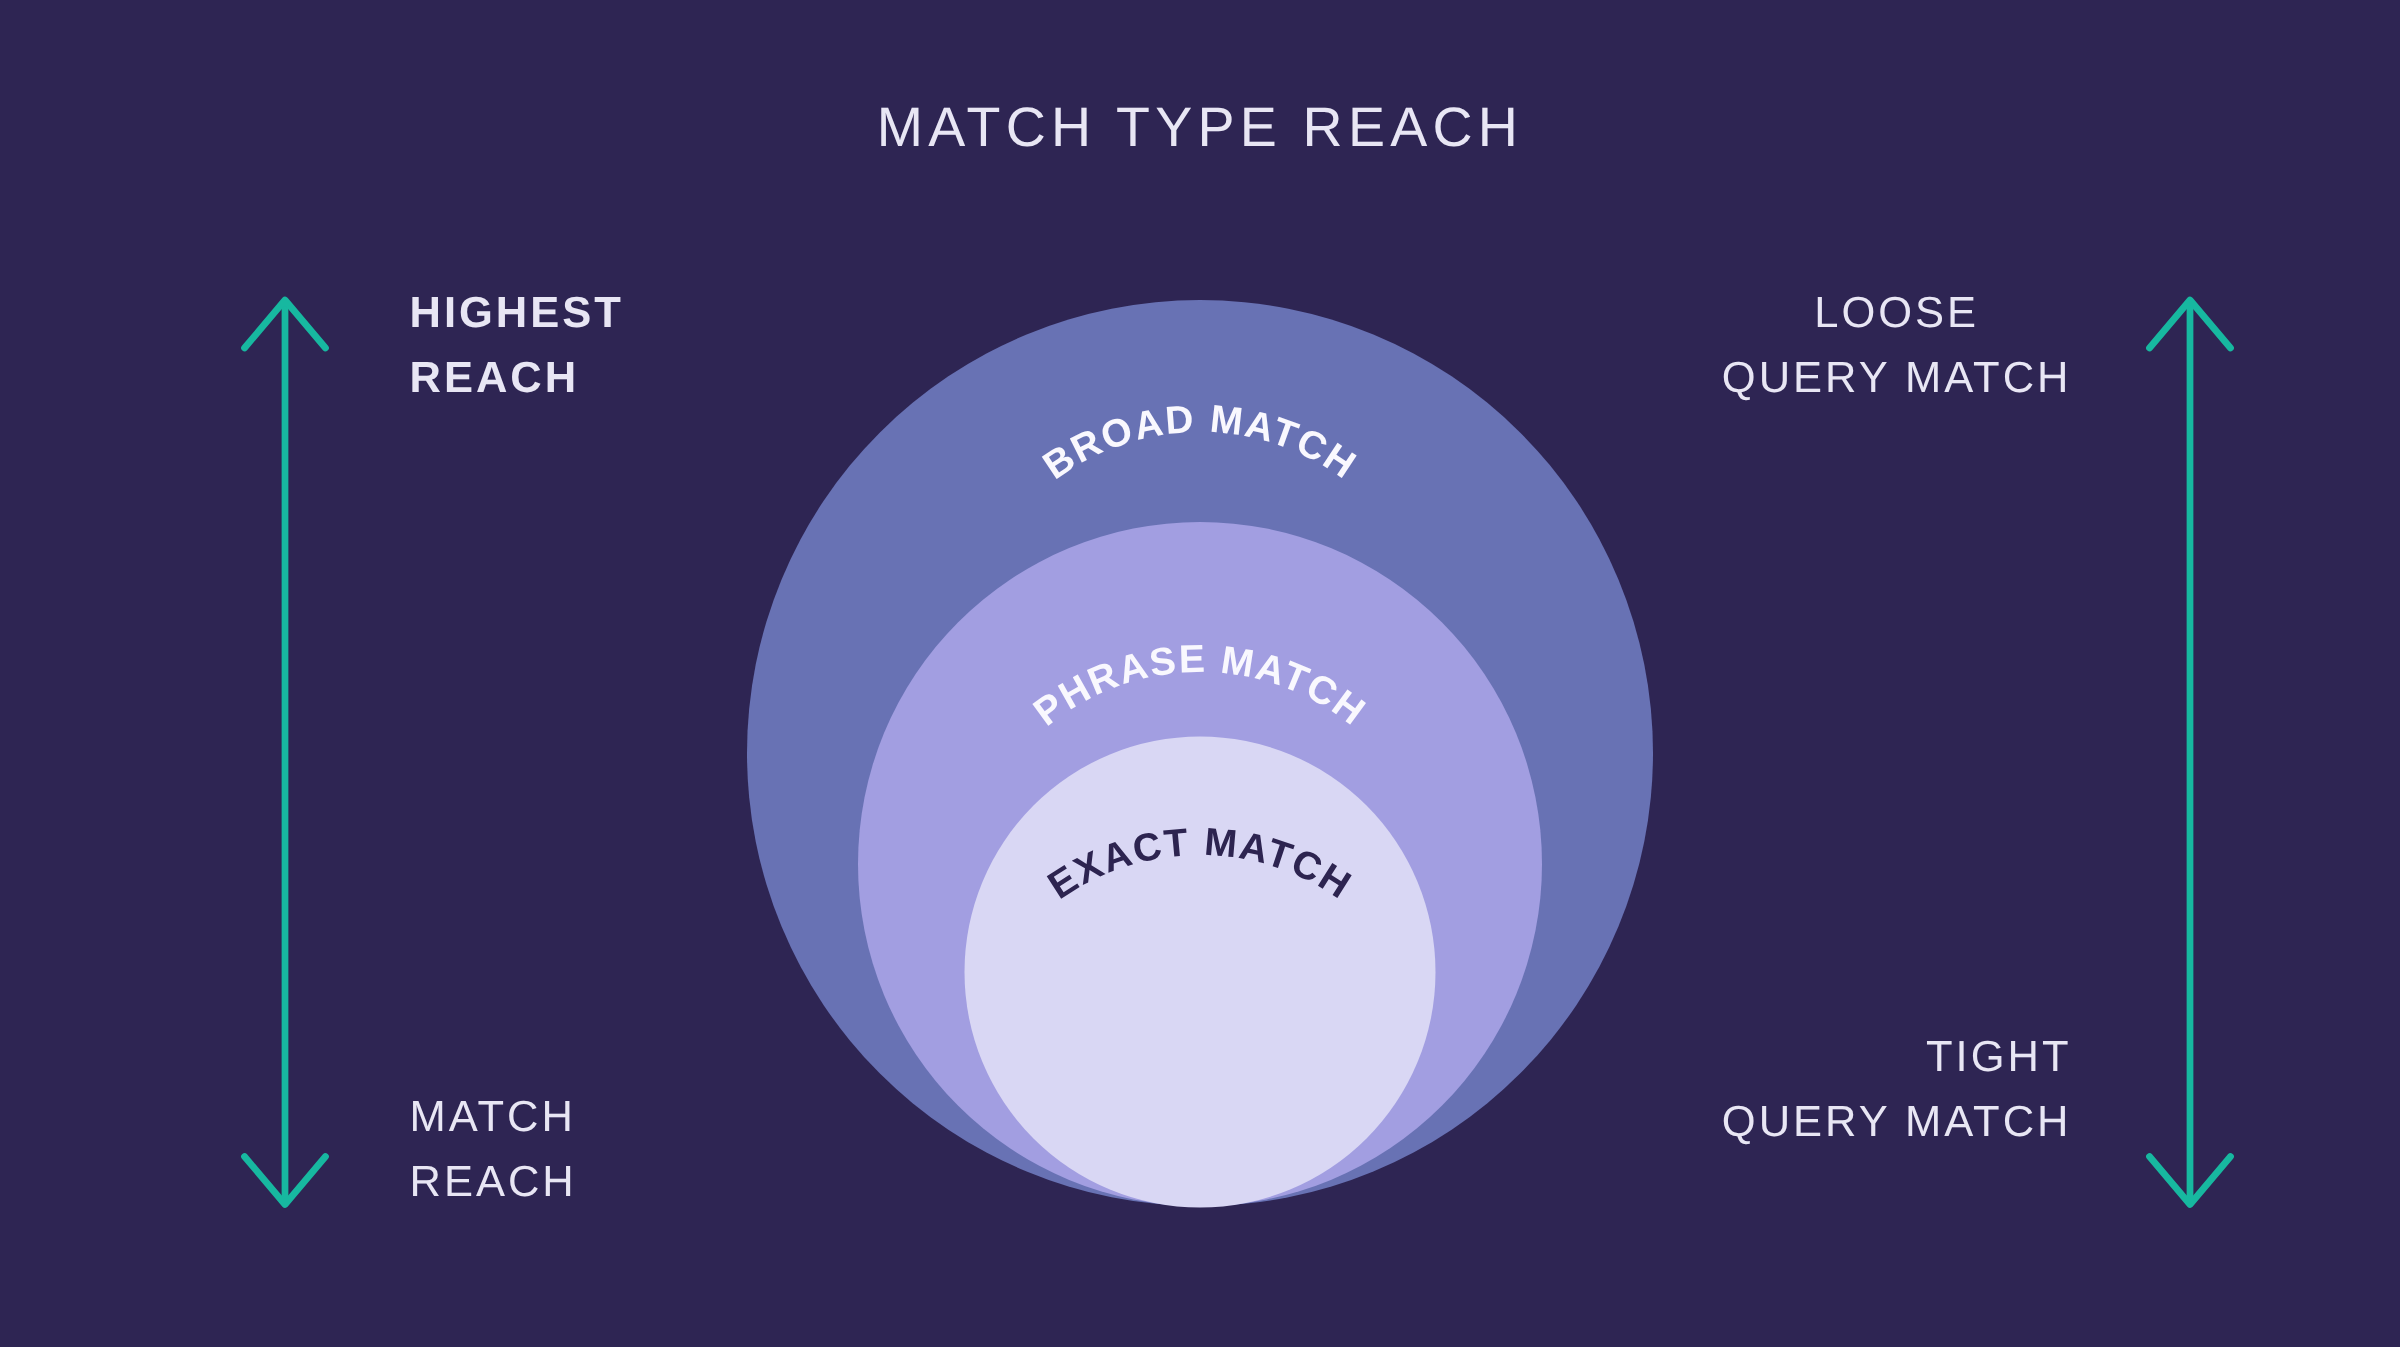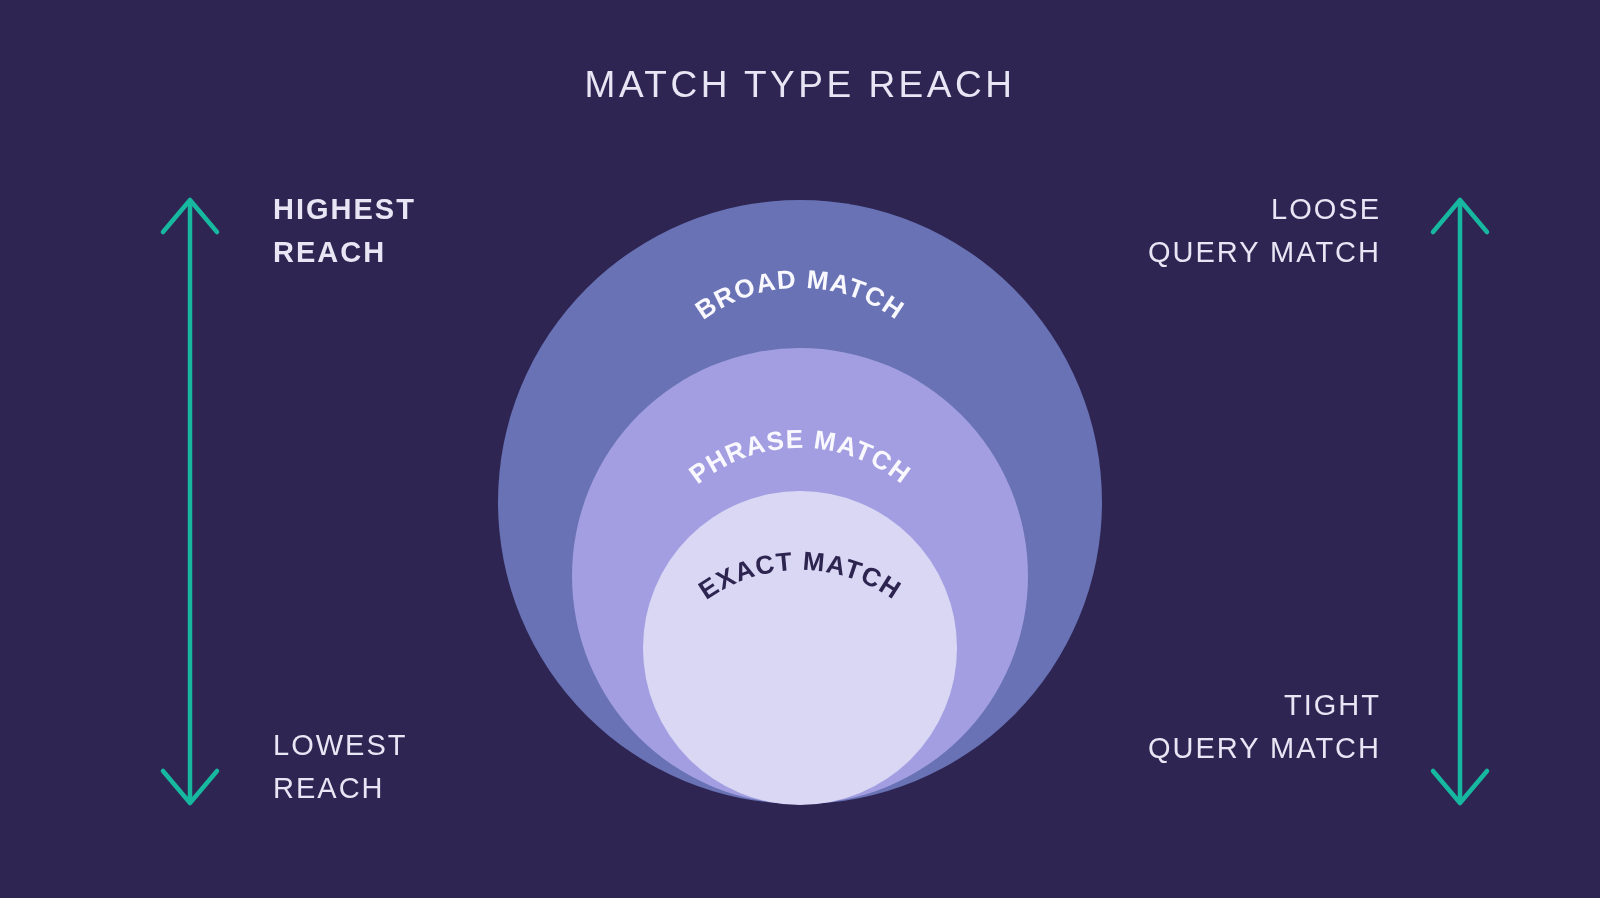--- a/index.html
+++ b/index.html
@@ -38,25 +38,25 @@
 
 <div class="stage">
 
   <h1 class="page-title">MATCH TYPE REACH</h1>
 
   <div class="side-label" style="left:273px; top:188px;font-weight:bold;">
     <div>HIGHEST</div>
     <div>REACH</div>
   </div>
   <div class="side-label" style="left:273px; top:724px;">
-    <div>LOWEST</div>
+    <div>MATCH</div>
     <div>REACH</div>
   </div>
 
-  <div class="side-label align-right" style="right:219px; top:188px;">
+  <div class="side-label align-right" style="right:219px; top:188px;text-align:center;">
     <div>LOOSE</div>
     <div>QUERY MATCH</div>
   </div>
   <div class="side-label align-right" style="right:219px; top:684px;">
     <div>TIGHT</div>
     <div>QUERY MATCH</div>
   </div>
 
   <svg id="diagram-svg" width="1600" height="898" viewBox="0 0 1600 898">
 

